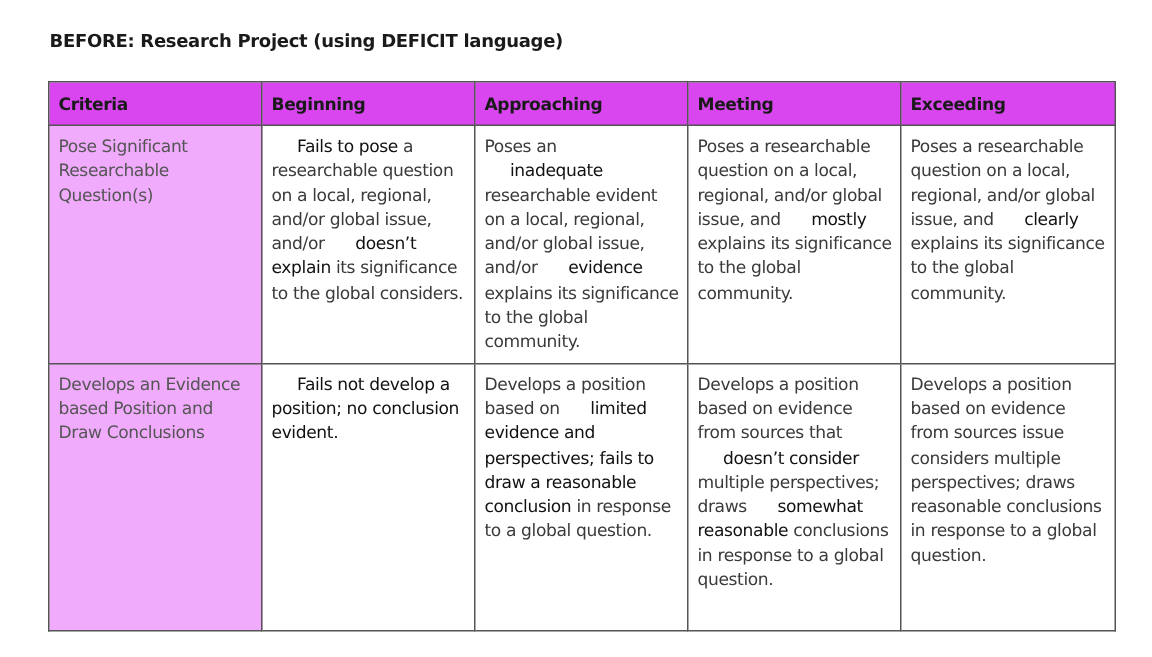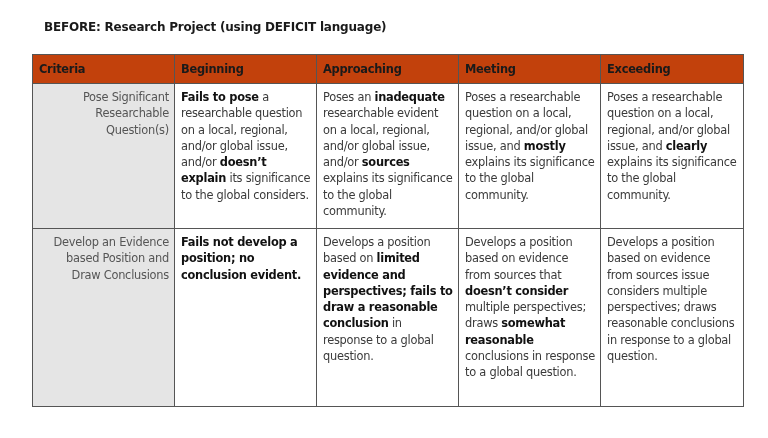--- a/index.html
+++ b/index.html
@@ -11,21 +11,21 @@
       overflow: hidden;
       font-family: "DejaVu Sans", sans-serif;
     }
     .page {
       position: relative;
       width: 768px;
       height: 438px;
     }
     .title {
       position: absolute;
-      left: 44px;
+      left: 33px;
       top: 20px;
       font-size: 12px;
       font-weight: bold;
       color: #1a1a1a;
       letter-spacing: -0.2px;
     }
     table.rubric {
       position: absolute;
       left: 32px;
       top: 54px;
@@ -42,35 +42,34 @@
     table.rubric col.c3 { width: 142px; }
     table.rubric col.c4 { width: 143px; }
     table.rubric th, table.rubric td {
       border: 1.5px solid #555555;
       vertical-align: top;
       text-align: left;
       padding: 5px 5px 6px 6px;
       letter-spacing: -0.25px;
     }
     table.rubric th {
-      background: #c2410c;
+      background: #d946ef;
       font-weight: bold;
       color: #1a1a1a;
       height: 18px;
       padding-top: 6px;
       padding-bottom: 4px;
     }
     table.rubric td.criteria {
-      background: #e5e5e5;
+      background: #f0abfc;
       color: #555555;
-      text-align: right;
     }
     tr.row1 td { height: 133px; }
     tr.row2 td { height: 166px; }
-    b { color: #111111; font-weight: bold; }
+    b { color: #111111; font-weight: normal; margin-left: 17px; }
   </style>
 </head>
 <body>
 
 <div class="page">
   <div class="title">BEFORE: Research Project (using DEFICIT language)</div>
 
   <table class="rubric">
     <colgroup>
       <col class="c0">
@@ -85,26 +84,26 @@
         <th>Beginning</th>
         <th>Approaching</th>
         <th>Meeting</th>
         <th>Exceeding</th>
       </tr>
     </thead>
     <tbody>
       <tr class="row1">
         <td class="criteria">Pose Significant Researchable Question(s)</td>
         <td><b>Fails to pose</b><span> a researchable question on a local, regional, and/or global issue, and/or </span><b>doesn’t explain</b><span> its significance to the global considers.</span></td>
-        <td><span>Poses an </span><b>inadequate</b><span> researchable evident on a local, regional, and/or global issue, and/or </span><b>sources</b><span> explains its significance to the global community.</span></td>
+        <td><span>Poses an </span><b>inadequate</b><span> researchable evident on a local, regional, and/or global issue, and/or </span><b>evidence</b><span> explains its significance to the global community.</span></td>
         <td><span>Poses a researchable question on a local, regional, and/or global issue, and </span><b>mostly</b><span> explains its significance to the global community.</span></td>
         <td><span>Poses a researchable question on a local, regional, and/or global issue, and </span><b>clearly</b><span> explains its significance to the global community.</span></td>
       </tr>
       <tr class="row2">
-        <td class="criteria">Develop an Evidence based Position and Draw Conclusions</td>
+        <td class="criteria">Develops an Evidence based Position and Draw Conclusions</td>
         <td><b>Fails not develop a position; no conclusion evident.</b></td>
         <td><span>Develops a position based on </span><b>limited evidence and perspectives; fails to draw a reasonable conclusion</b><span> in response to a global question.</span></td>
         <td><span>Develops a position based on evidence from sources that </span><b>doesn’t consider</b><span> multiple perspectives; draws </span><b>somewhat reasonable</b><span> conclusions in response to a global question.</span></td>
         <td><span>Develops a position based on evidence from sources issue considers multiple perspectives; draws reasonable conclusions in response to a global question.</span></td>
       </tr>
     </tbody>
   </table>
 </div>
 
 </body></html>

